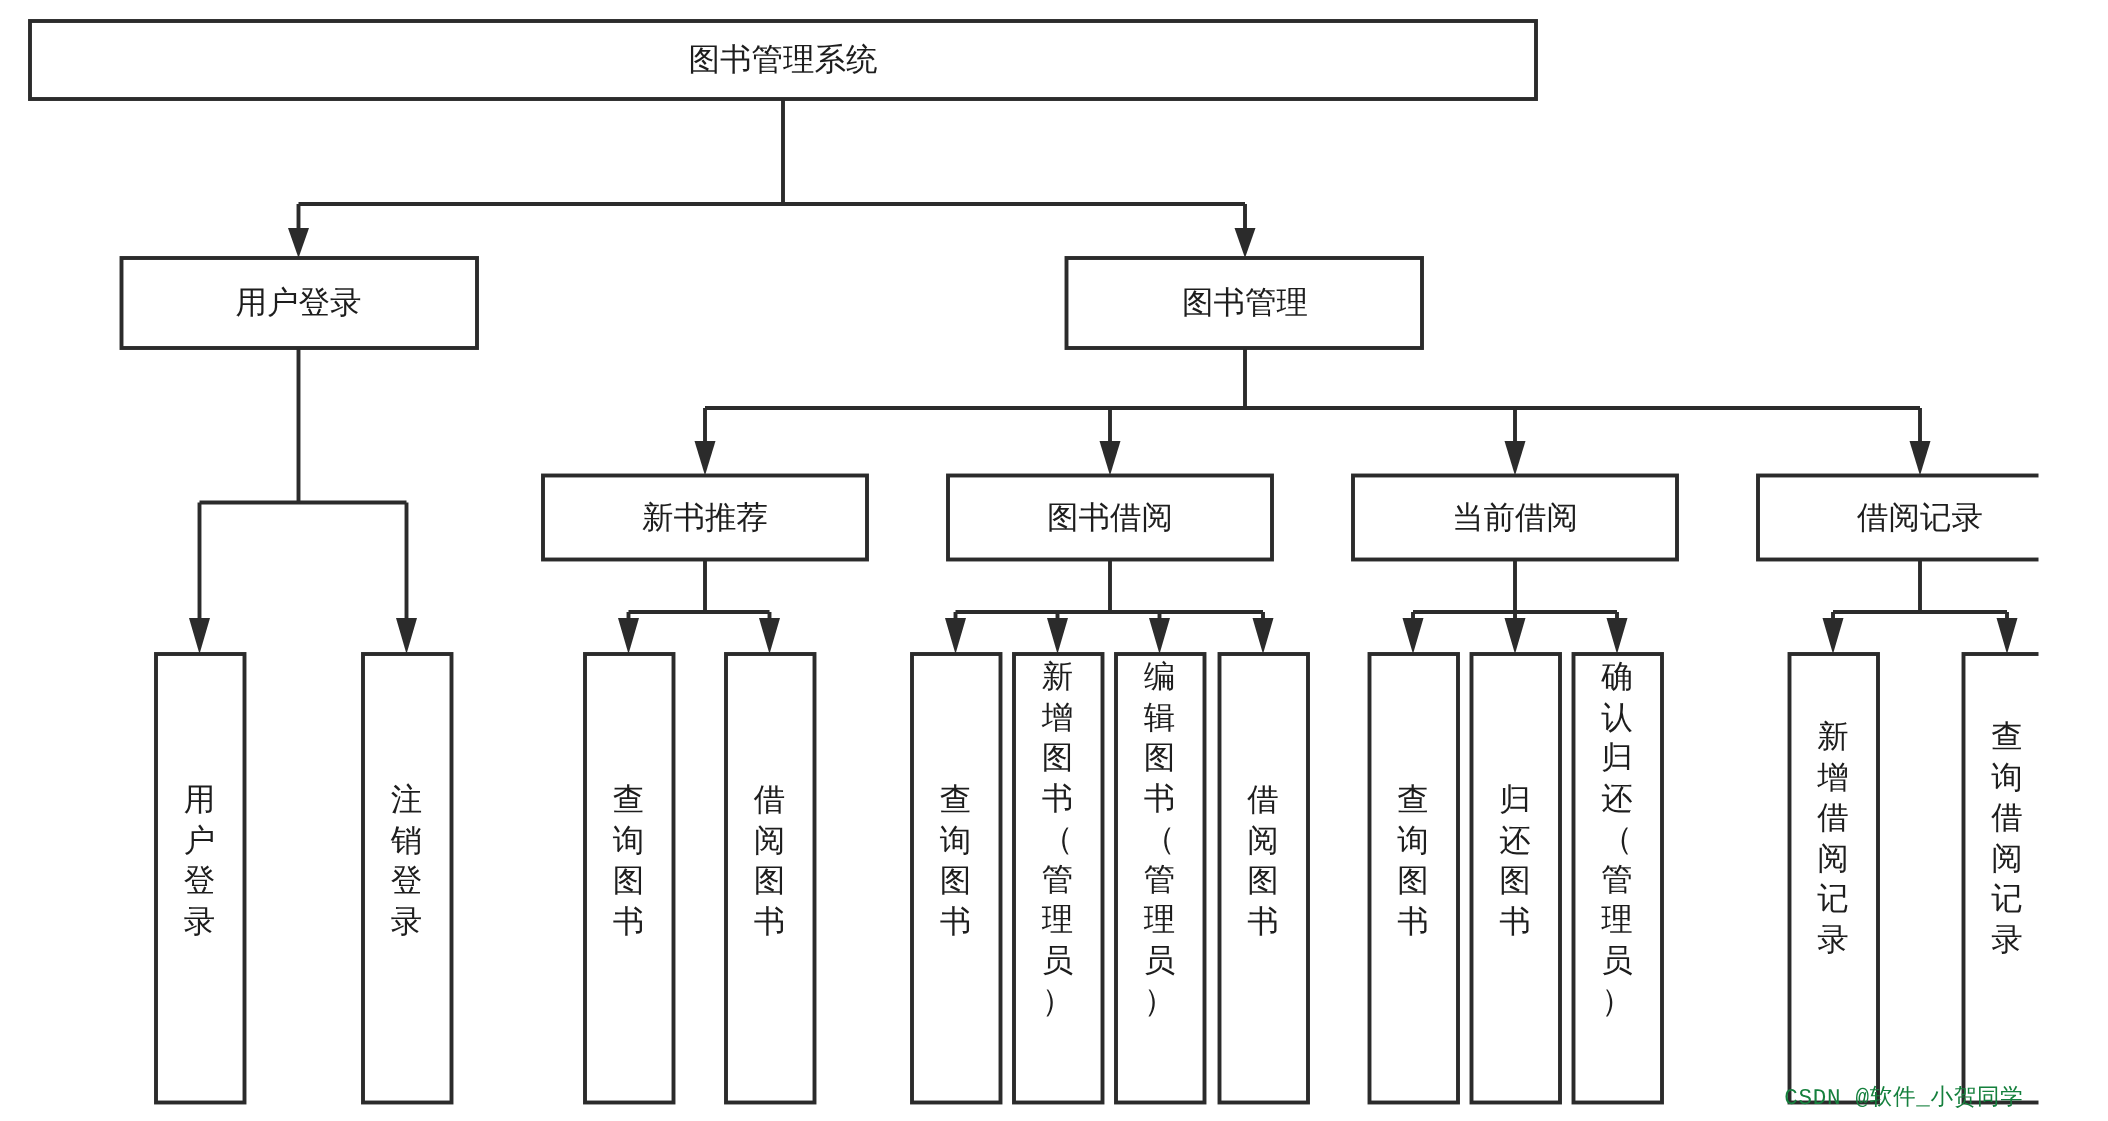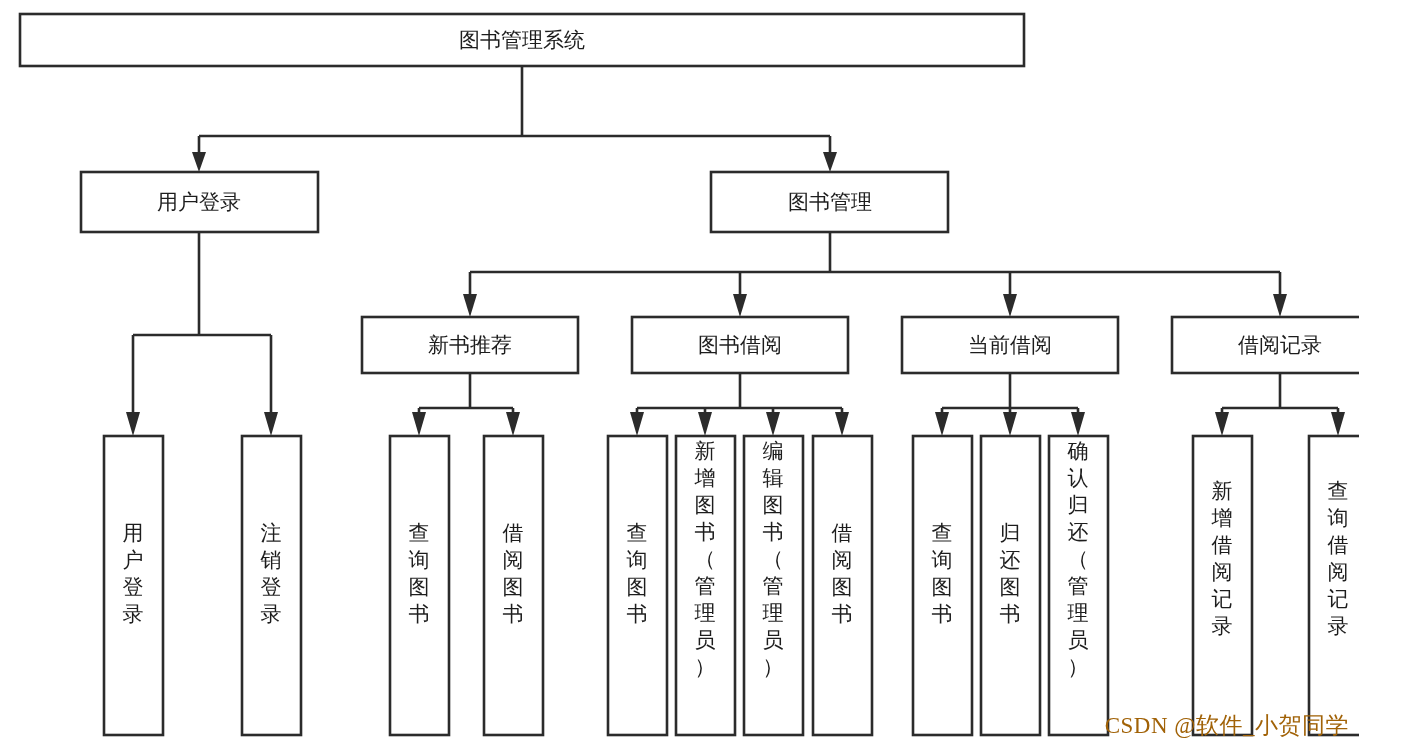--- a/index.html
+++ b/index.html
@@ -56,23 +56,23 @@
   .leaf-label-char {
     font-family: "DejaVu Sans", "Liberation Sans", sans-serif;
     font-size: 21px;
     fill: #1d1d1d;
     text-anchor: middle;
   }
   .watermark {
     position: absolute;
     right: 10px;
     bottom: 6px;
-    font-family: Liberation Serif, serif;
-    font-size: 23px;
-    color: #a16207;
+    font-family: Liberation Mono, monospace;
+    font-size: 15px;
+    color: #15803d;
     white-space: nowrap;
     letter-spacing: 0.5px;
   }
 </style>
 </head>
 <body>
 
 <div id="diagram-root">
 
   <svg class="flow-svg" viewBox="0 0 1405 747">

